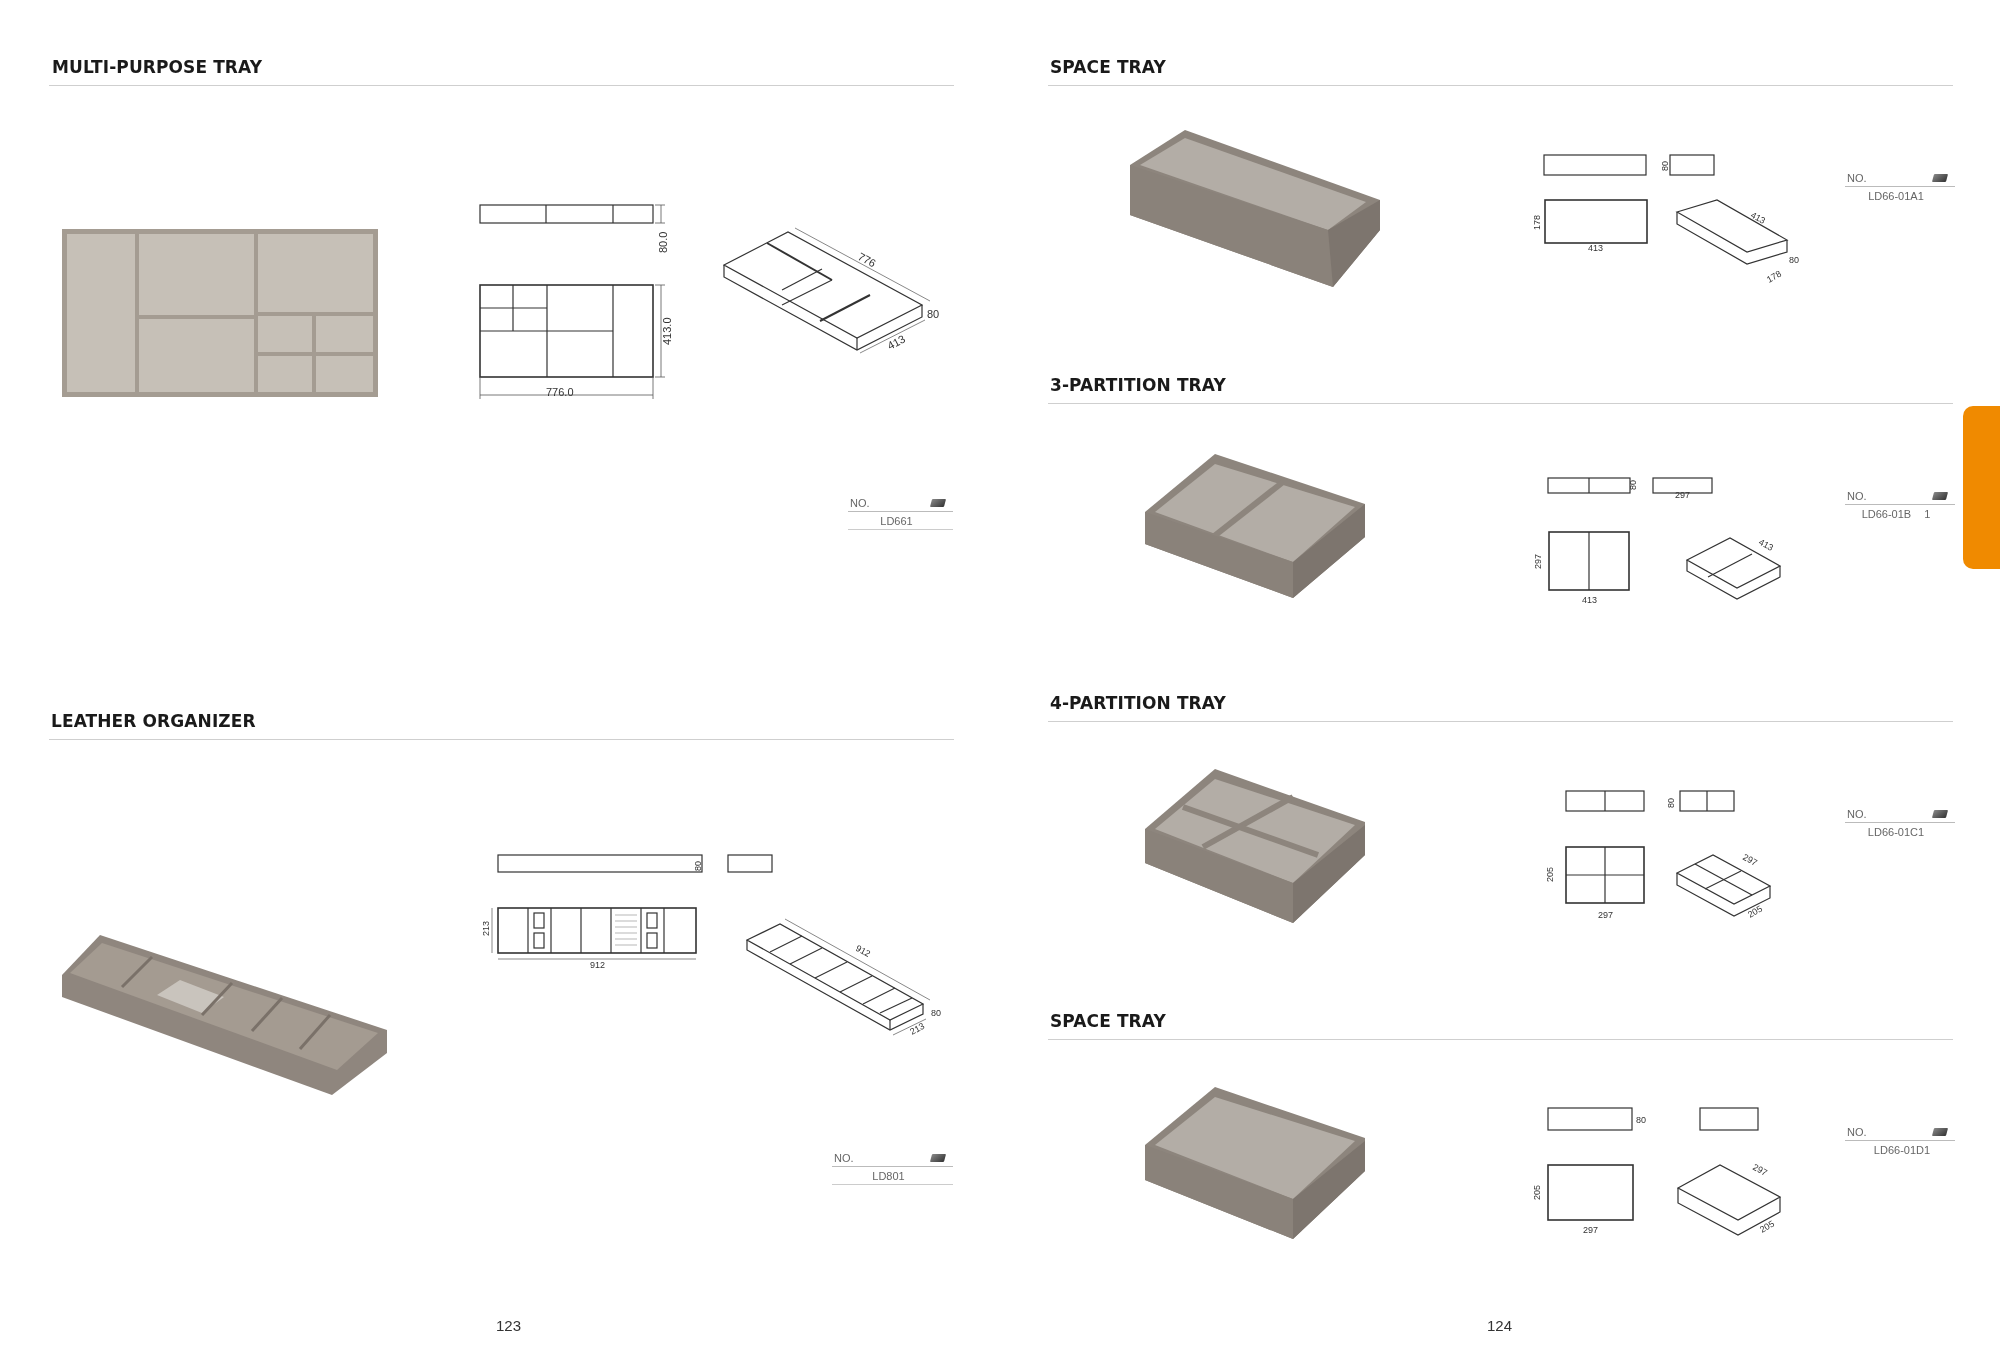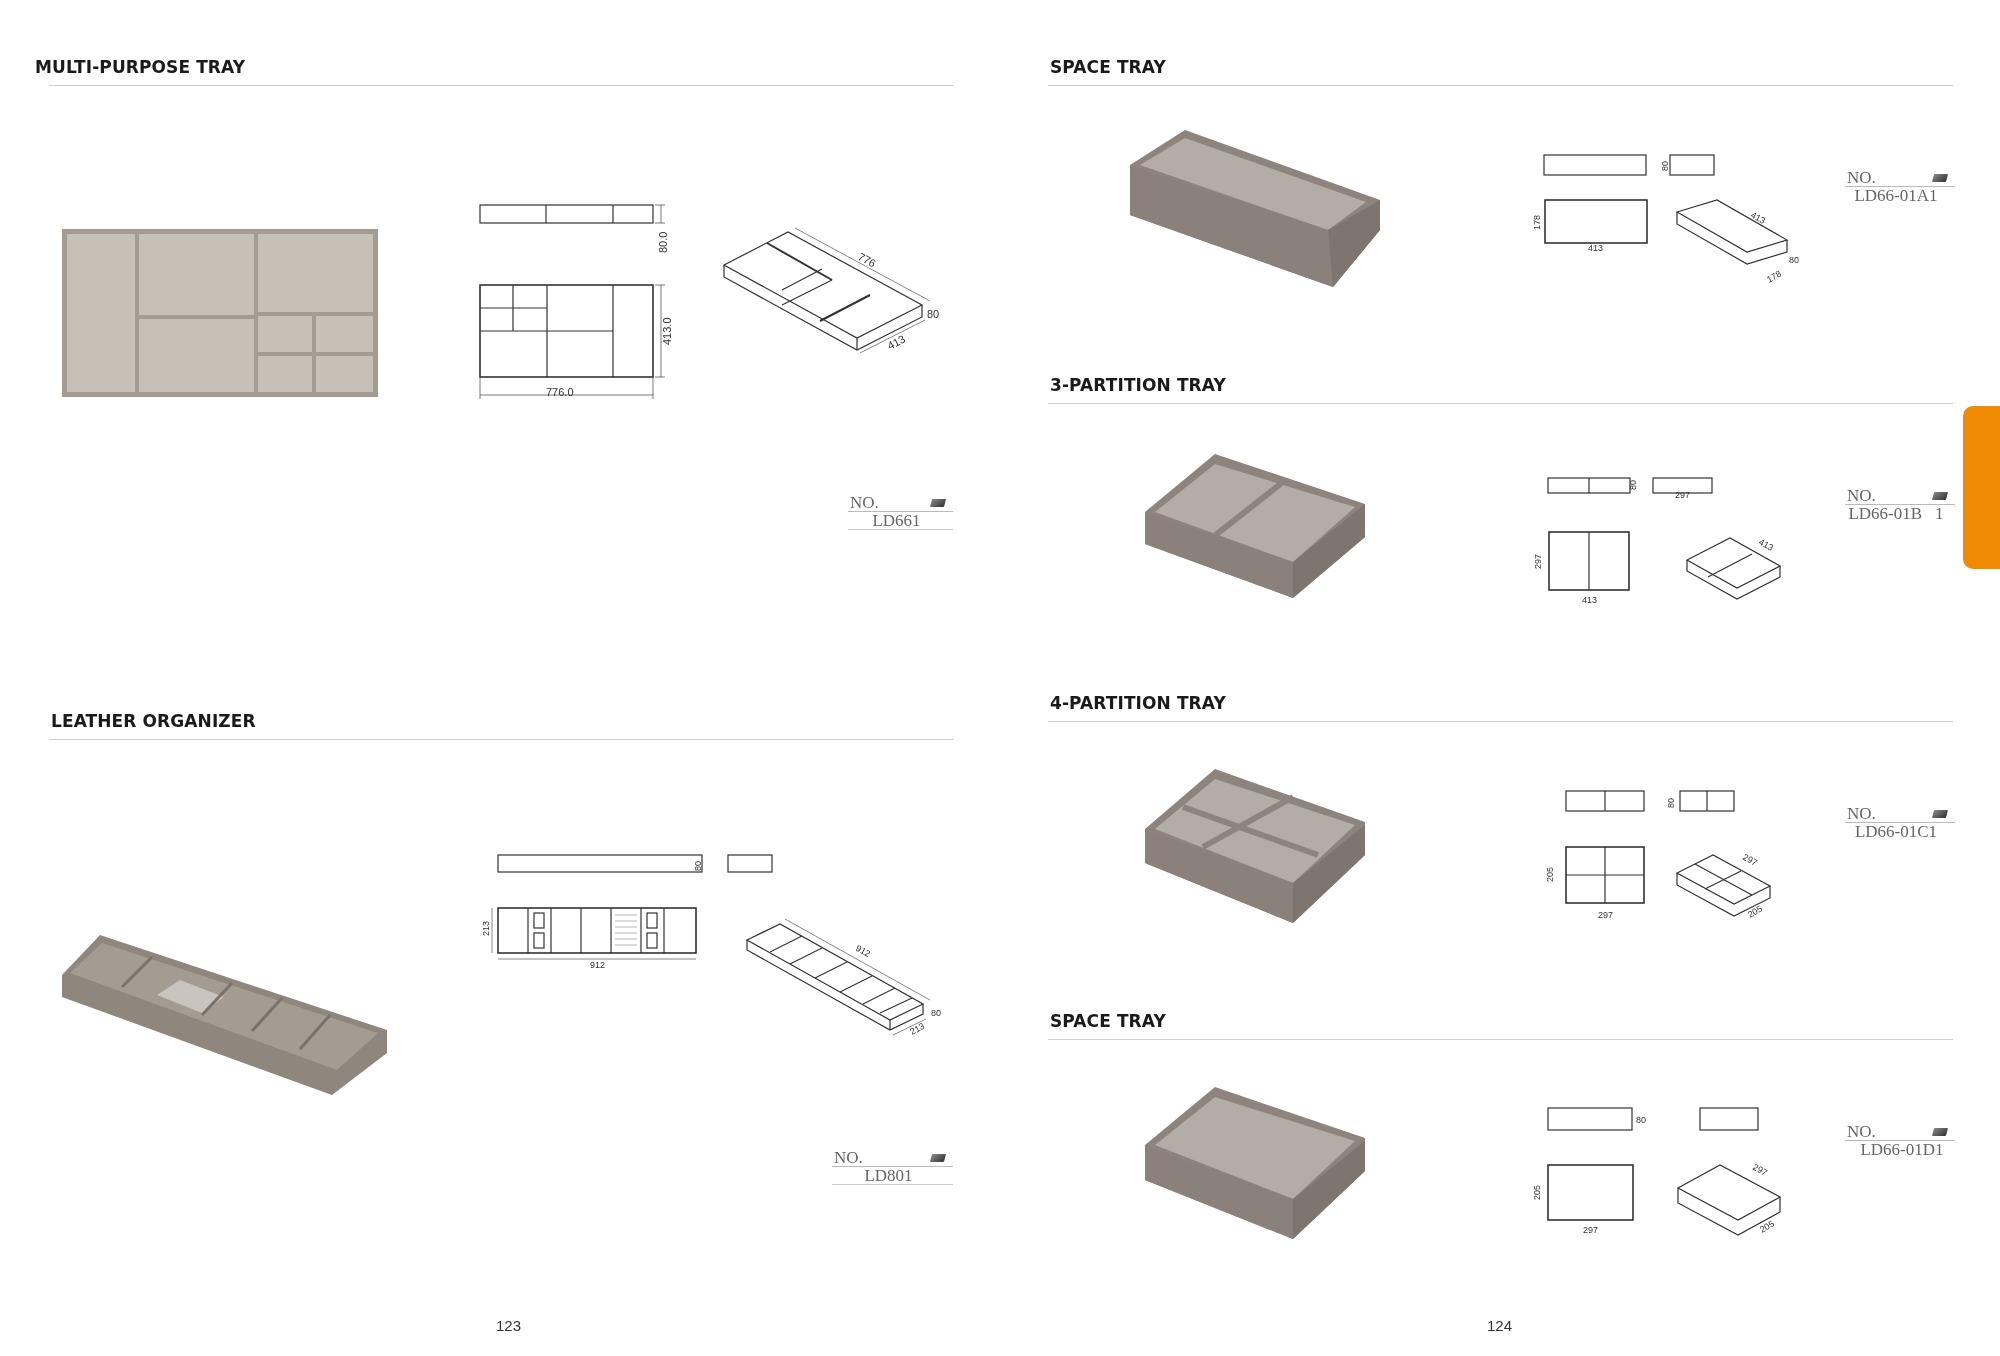--- a/index.html
+++ b/index.html
@@ -1,32 +1,32 @@
 <!DOCTYPE html>
 <html><head>
 <meta charset="utf-8">
 <style>
   html,body{margin:0;padding:0;background:#fff;}
   body{width:2000px;height:1356px;position:relative;overflow:hidden;font-family:"Liberation Sans",sans-serif;color:#222;}
   .sec-title{position:absolute;font-family:"DejaVu Sans",sans-serif;font-weight:bold;font-size:17px;color:#1a1a1a;letter-spacing:0.1px;}
   .rule{position:absolute;height:1px;background:#cfcfcf;}
-  .spec{position:absolute;font-family:Liberation Serif, serif;font-size:17px;color:#666;}
+  .spec{position:absolute;font-family:Liberation Sans, sans-serif;font-size:11px;color:#666;}
   .spec .hdr{display:flex;justify-content:space-between;align-items:center;height:16px;border-bottom:1px solid #bbb;padding:0 2px;}
   .spec .row{display:flex;justify-content:center;align-items:center;height:17px;border-bottom:1px solid #ccc;padding:0 2px;}
   .blockicon{width:14px;height:8px;background:linear-gradient(135deg,#888 0%,#555 60%,#333 100%);transform:skewX(-15deg);border-radius:1px;margin-right:6px;}
   .pagenum{position:absolute;font-family:"Liberation Sans",sans-serif;font-size:15px;color:#333;}
   .tab{position:absolute;left:1963px;top:406px;width:37px;height:163px;background:#f08a00;border-radius:10px 0 0 10px;}
   svg{position:absolute;overflow:visible;}
   .dim{font-family:"Liberation Sans",sans-serif;font-size:9px;fill:#333;}
   .dimL{font-family:"Liberation Sans",sans-serif;font-size:11px;fill:#333;}
 </style>
 </head>
 <body>
 
-<div class="sec-title" style="left:35px;top:57px;">MULTI-PURPOSE TRAY</div>
+<div class="sec-title" style="left:52px;top:57px;">MULTI-PURPOSE TRAY</div>
 <div class="rule" style="left:49px;top:85px;width:905px;"></div>
 
 <svg style="left:62px;top:229px;" width="316" height="168">
   <rect x="0" y="0" width="316" height="168" fill="#a49c92"></rect>
   <rect x="5" y="5" width="68" height="158" fill="#c6c0b7"></rect>
   <rect x="77" y="5" width="115" height="81" fill="#c6c0b7"></rect>
   <rect x="77" y="90" width="115" height="73" fill="#c6c0b7"></rect>
   <rect x="196" y="5" width="115" height="78" fill="#c6c0b7"></rect>
   <rect x="196" y="87" width="54" height="36" fill="#c6c0b7"></rect>
   <rect x="254" y="87" width="57" height="36" fill="#c6c0b7"></rect>

